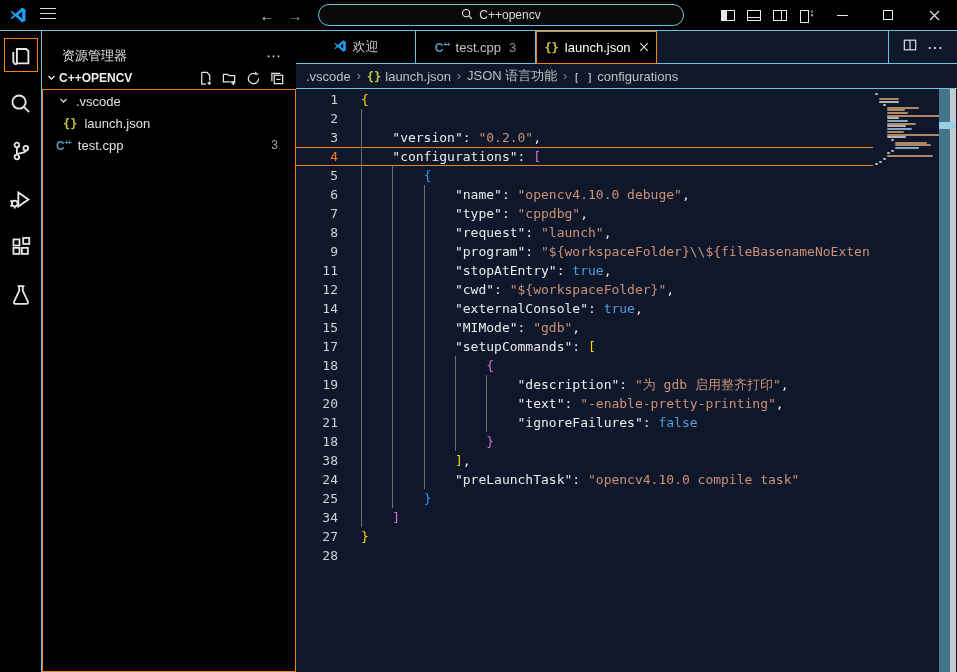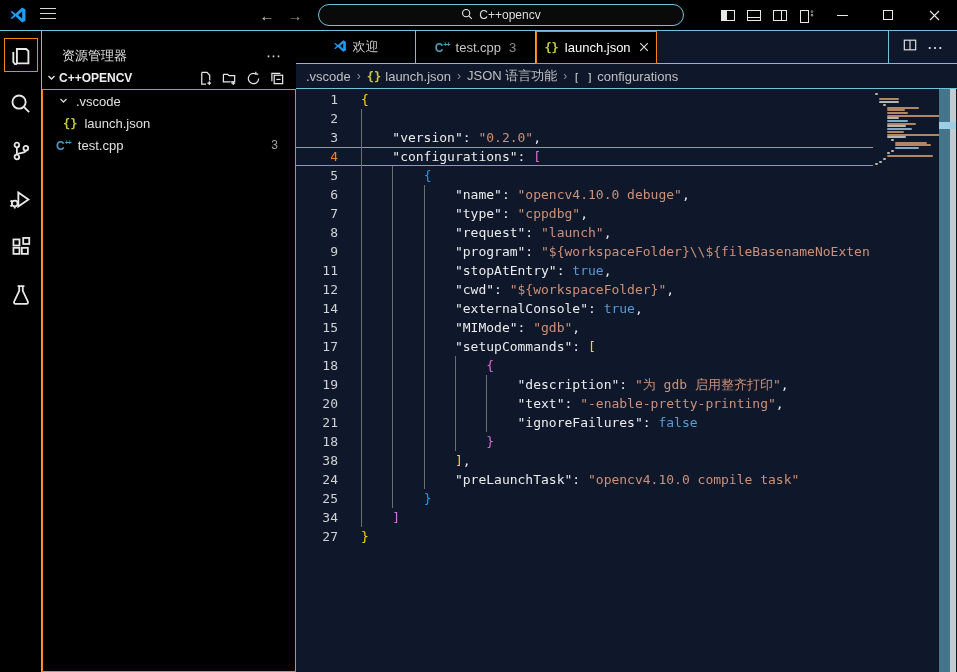--- a/index.html
+++ b/index.html
@@ -464,20 +464,24 @@
         </div>
         <div class="crow">
           <div class="guide" style="left: 65px;"></div>
           <span class="ln">34</span>
           <pre><span class="tk-w">    </span><span class="tk-b2">]</span></pre>
         </div>
         <div class="crow">
           <span class="ln">27</span>
           <pre><span class="tk-b1">}</span></pre>
         </div>
+        <div class="crow">
+          <span class="ln">28</span>
+          <pre><span class="tk-w"></span></pre>
+        </div>
       </div>
     <div id="minimap">
         <div class="mm-line" style="top: 0px; left: 0px; width: 3px; background: rgb(181, 181, 181);"></div>
         <div class="mm-line" style="top: 5.4px; left: 4px; width: 19.95px; background: rgb(176, 134, 99);"></div>
         <div class="mm-line" style="top: 8.1px; left: 4px; width: 19.95px; background: rgb(181, 181, 181);"></div>
         <div class="mm-line" style="top: 10.8px; left: 8px; width: 3px; background: rgb(181, 181, 181);"></div>
         <div class="mm-line" style="top: 13.5px; left: 12px; width: 31.5px; background: rgb(176, 134, 99);"></div>
         <div class="mm-line" style="top: 16.2px; left: 12px; width: 17.85px; background: rgb(176, 134, 99);"></div>
         <div class="mm-line" style="top: 18.9px; left: 12px; width: 21px; background: rgb(176, 134, 99);"></div>
         <div class="mm-line" style="top: 21.6px; left: 12px; width: 55.65px; background: rgb(176, 134, 99);"></div>

